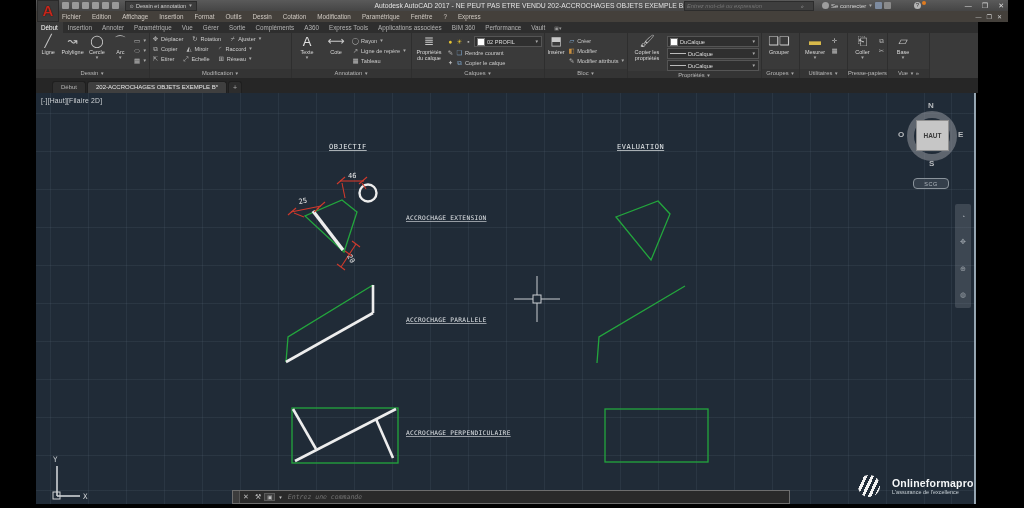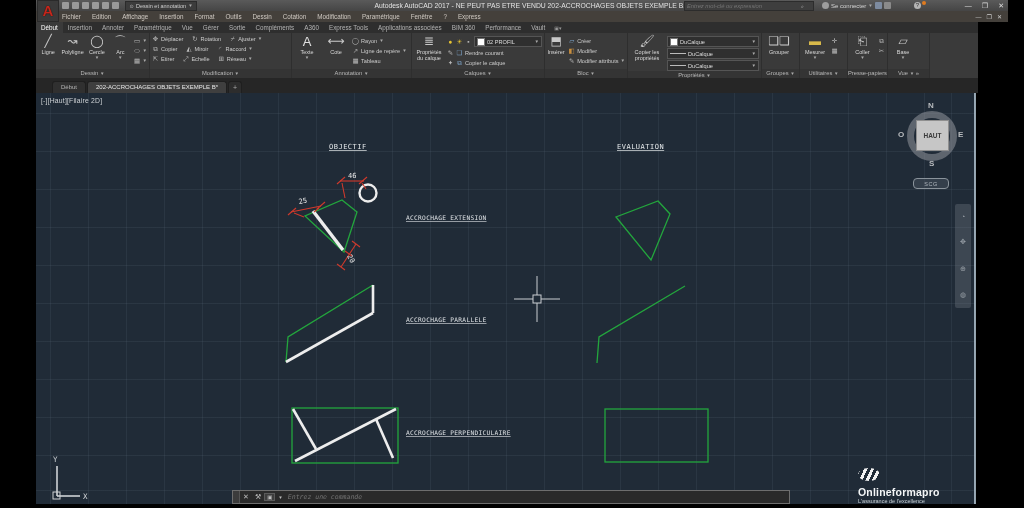--- a/index.html
+++ b/index.html
@@ -95,21 +95,21 @@
   
   #cmdbar{left:232px;top:490px;width:558px;height:14px;background:#2a2a2a;border:1px solid #6e6e6e;
           display:flex;align-items:center;box-sizing:border-box;}
   #cmd-grip{width:6px;height:100%;background:#3c3c3c;border-right:1px solid #555;}
   .cmd-ic{color:#bdbdbd;font-size:7px;padding:0 3px;}
   #cmd-input{flex:1;background:transparent;border:0;outline:none;font-size:6.5px;font-style:italic;
              color:#a8a8a8;font-family:"DejaVu Sans Mono",monospace;}
   
   #bottomstrip{left:0;top:504px;width:1024px;height:4px;background:#000;}
   
-  #watermark{left:858px;top:468px;width:118px;height:36px;display:flex;gap:5px;z-index:9;flex-direction:column;}
+  #watermark{left:858px;top:468px;width:118px;height:36px;display:flex;align-items:center;gap:12px;z-index:9;}
   #wm-globe{width:22px;height:22px;border-radius:50%;
             background:repeating-linear-gradient(115deg,#f2f2f2 0 3px,rgba(255,255,255,0) 3px 6px);}
   #wm-text{display:flex;flex-direction:column;}
   #wm-brand{color:#f4f6f7;font-size:10.5px;font-weight:bold;letter-spacing:.2px;}
   #wm-tag{color:#c9d2d8;font-size:5.5px;}
 </style>
 </head>
 <body>
 
 <div id="stage">

